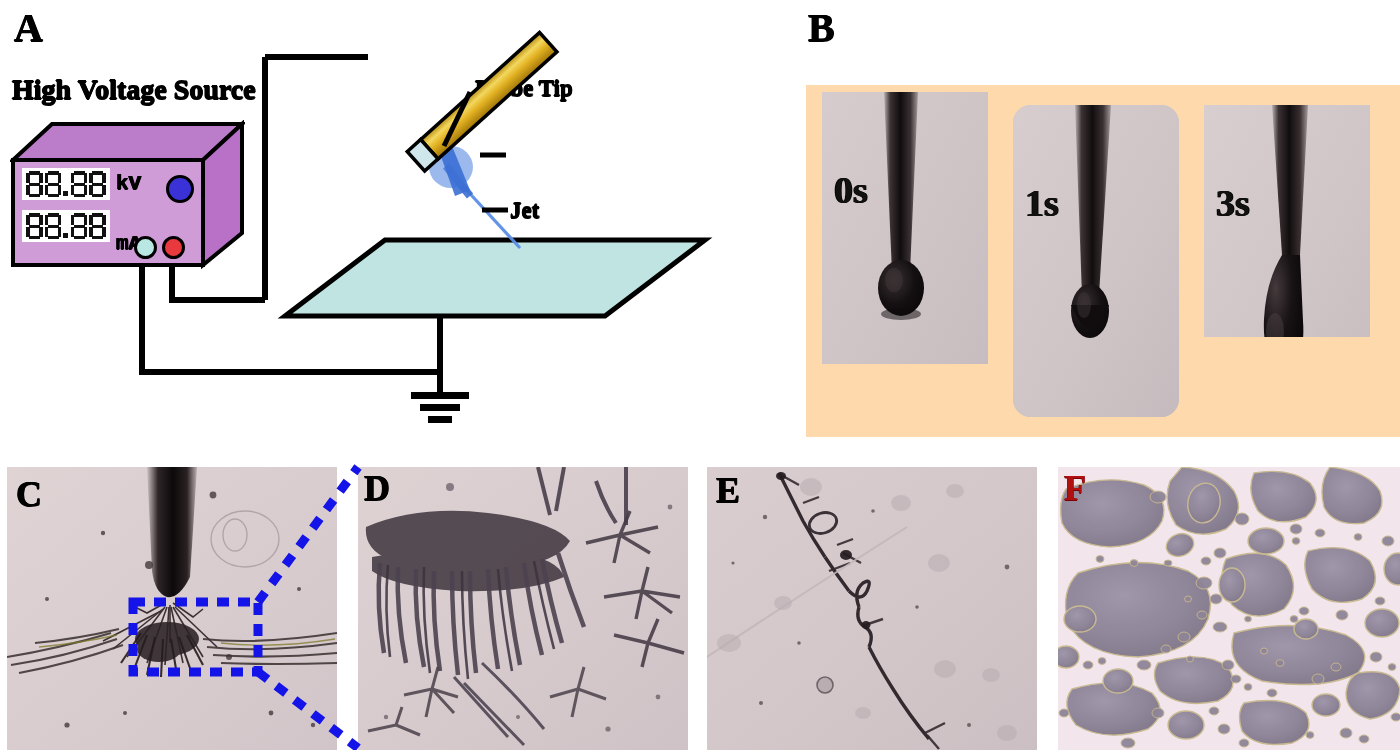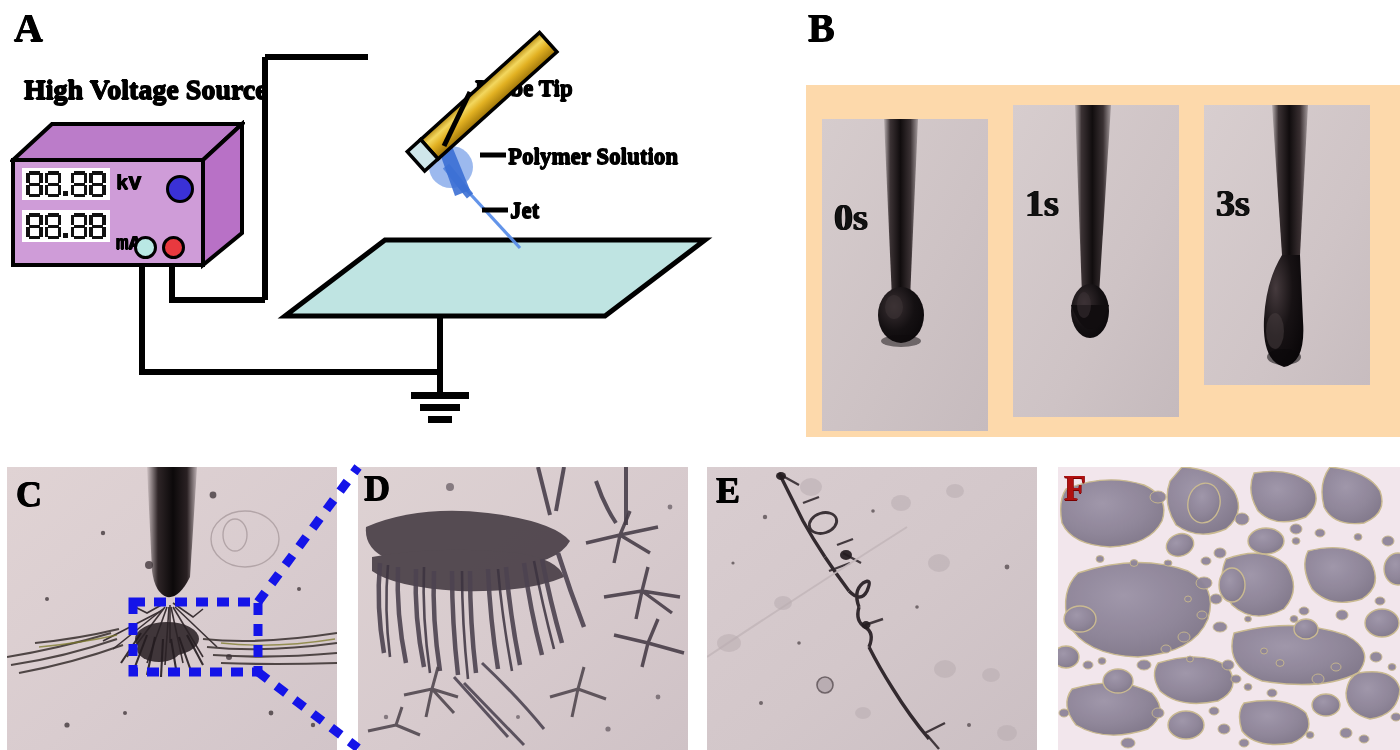--- a/index.html
+++ b/index.html
@@ -38,21 +38,20 @@
               text-shadow: 0.6px 0 0 #7a0000, -0.6px 0 0 #7a0000, 0 0.6px 0 #7a0000; z-index: 6;}
 
   .hv-title {
     position: absolute;
     left: 12px; top: 74px;
     font-size: 28px;
     font-weight: bold;
     font-family: "Liberation Serif", serif;
     white-space: nowrap;
     text-shadow: 0.7px 0 0 #000, -0.7px 0 0 #000, 0 0.7px 0 #000, 0 -0.7px 0 #000;
-    margin-left: 12px;
   }
   .lbl {
     position: absolute;
     font-size: 23px;
     font-weight: bold;
     font-family: "Liberation Serif", serif;
     white-space: nowrap;
     text-shadow: 0.6px 0 0 #000, -0.6px 0 0 #000, 0 0.6px 0 #000, 0 -0.6px 0 #000;
   }
   #lbl-probe    { left: 475px; top: 76px; }
@@ -278,28 +277,27 @@
 
     <div style="position:absolute;left:156px;top:55px;width:22px;height:22px;border-radius:50%;
                 background:#3a31d6;border:3px solid #000;"></div>
     <div style="position:absolute;left:124px;top:116px;width:17px;height:17px;border-radius:50%;
                 background:#b9e8e4;border:3px solid #000;"></div>
     <div style="position:absolute;left:152px;top:116px;width:17px;height:17px;border-radius:50%;
                 background:#e8393f;border:3px solid #000;"></div>
   </div>
 
   <div class="lbl" id="lbl-probe">Probe Tip</div>
-  <div class="lbl" id="lbl-polymer">Polymer Solution</div>
   <div class="lbl" id="lbl-jet">Jet</div>
 
   <div id="letter-B" class="panel-letter">B</div>
 
   <div class="bpanel-frame" style="left:806px; top:85px; width:594px; height:352px;"></div>
 
-  <div class="bimg" style="left:822px; top:119px; width:166px; height:312px;">
+  <div class="bimg" style="left:822px; top:92px; width:166px; height:272px;">
     <svg width="166" height="312" style="position:absolute;left:0;top:0">
       <defs>
         <linearGradient id="bgB0" x1="0" y1="0" x2="1" y2="1">
           <stop offset="0%" stop-color="#d6cccd"></stop>
             <stop offset="60%" stop-color="#cdc2c4"></stop>
           <stop offset="100%" stop-color="#c6bbbe"></stop>
         </linearGradient>
         <linearGradient id="ndlB0" x1="0" y1="0" x2="1" y2="0">
           <stop offset="0%" stop-color="#b9b0b1"></stop>
             <stop offset="18%" stop-color="#3c3335"></stop>
@@ -315,21 +313,21 @@
       </defs>
       <rect width="166" height="312" fill="url(#bgB0)"></rect>
       <path d="M 62,0 L 96,0 L 88,180 L 70,180 Z" fill="url(#ndlB0)"></path>
       <ellipse cx="79" cy="196" rx="23" ry="28" fill="url(#dropB0)"></ellipse>
       <ellipse cx="72" cy="188" rx="9" ry="12" fill="#3e3437" opacity="0.55"></ellipse>
       <ellipse cx="79" cy="222" rx="20" ry="6" fill="#0d0a0c" opacity="0.5"></ellipse>
     </svg>
     <div class="time-lbl">0s</div>
   </div>
 
-  <div class="bimg" style="left:1013px; top:105px; width:166px; height:312px;">
+  <div class="bimg" style="left:1013px; top:105px; width:166px; height:312px;border-radius:18px;">
     <svg width="166" height="312" style="position:absolute;left:0;top:0">
       <defs>
         <linearGradient id="bgB1" x1="0" y1="0" x2="1" y2="1">
           <stop offset="0%" stop-color="#d7cdce"></stop>
             <stop offset="60%" stop-color="#cec3c5"></stop>
           <stop offset="100%" stop-color="#c5babd"></stop>
         </linearGradient>
         <linearGradient id="ndlB1" x1="0" y1="0" x2="1" y2="0">
           <stop offset="0%" stop-color="#bab1b2"></stop>
             <stop offset="18%" stop-color="#3c3335"></stop>
@@ -345,21 +343,21 @@
       </defs>
       <rect width="166" height="312" fill="url(#bgB1)"></rect>
       <path d="M 62,0 L 98,0 L 86,190 L 69,190 Z" fill="url(#ndlB1)"></path>
       <ellipse cx="77" cy="206" rx="19" ry="27" fill="url(#dropB1)"></ellipse>
       <path d="M 58,200 Q 77,248 96,200 Z" fill="#110d0f"></path>
       <ellipse cx="71" cy="200" rx="7" ry="13" fill="#3e3437" opacity="0.5"></ellipse>
     </svg>
     <div class="time-lbl">1s</div>
   </div>
 
-  <div class="bimg" style="left:1204px; top:105px; width:166px; height:280px;">
+  <div class="bimg" style="left:1204px; top:105px; width:166px; height:232px;">
     <svg width="166" height="312" style="position:absolute;left:0;top:0">
       <defs>
         <linearGradient id="bgB2" x1="0" y1="0" x2="1" y2="1">
           <stop offset="0%" stop-color="#d8cecf"></stop>
             <stop offset="60%" stop-color="#cfc4c6"></stop>
           <stop offset="100%" stop-color="#c6bbbe"></stop>
         </linearGradient>
         <linearGradient id="ndlB2" x1="0" y1="0" x2="1" y2="0">
           <stop offset="0%" stop-color="#b9b0b1"></stop>
             <stop offset="18%" stop-color="#3b3234"></stop>

